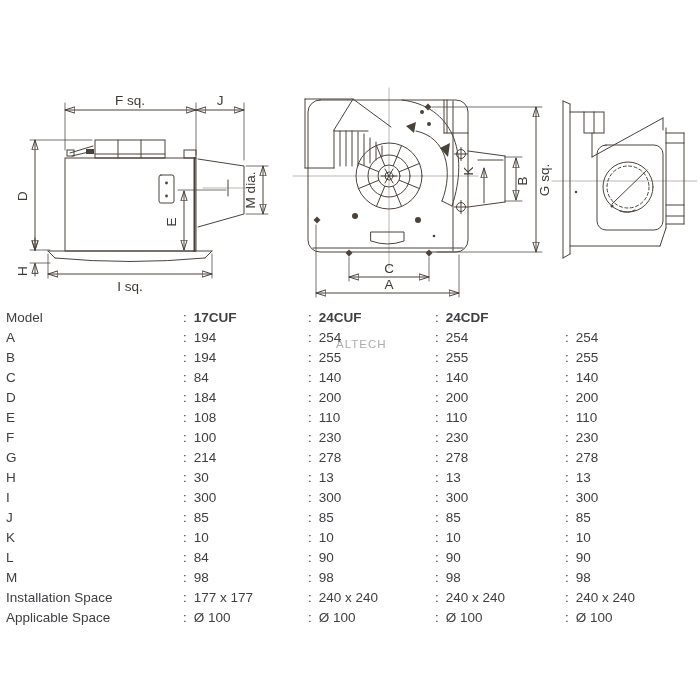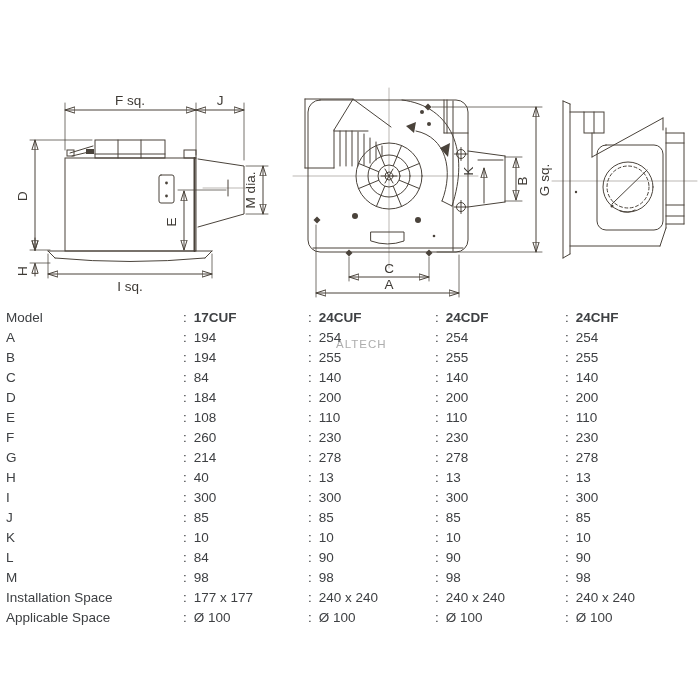--- a/index.html
+++ b/index.html
@@ -224,21 +224,20 @@
   </svg>
 
   <div class="watermark">ALTECH</div>
 
   <div class="spec-table">
     <div class="tr model">
       <span class="tl">Model</span>
       <span class="td"><i>:</i><span class="v">17CUF</span></span>
       <span class="td"><i>:</i><span class="v">24CUF</span></span>
       <span class="td"><i>:</i><span class="v">24CDF</span></span>
-      <span class="td"><i>:</i><span class="v">24CHF</span></span>
     </div>
     <div class="tr">
       <span class="tl">A</span>
       <span class="td"><i>:</i><span class="v">194</span></span>
       <span class="td"><i>:</i><span class="v">254</span></span>
       <span class="td"><i>:</i><span class="v">254</span></span>
       <span class="td"><i>:</i><span class="v">254</span></span>
     </div>
     <div class="tr">
       <span class="tl">B</span>
@@ -263,35 +262,35 @@
     </div>
     <div class="tr">
       <span class="tl">E</span>
       <span class="td"><i>:</i><span class="v">108</span></span>
       <span class="td"><i>:</i><span class="v">110</span></span>
       <span class="td"><i>:</i><span class="v">110</span></span>
       <span class="td"><i>:</i><span class="v">110</span></span>
     </div>
     <div class="tr">
       <span class="tl">F</span>
-      <span class="td"><i>:</i><span class="v">260</span></span>
+      <span class="td"><i>:</i><span class="v">100</span></span>
       <span class="td"><i>:</i><span class="v">230</span></span>
       <span class="td"><i>:</i><span class="v">230</span></span>
       <span class="td"><i>:</i><span class="v">230</span></span>
     </div>
     <div class="tr">
       <span class="tl">G</span>
       <span class="td"><i>:</i><span class="v">214</span></span>
       <span class="td"><i>:</i><span class="v">278</span></span>
       <span class="td"><i>:</i><span class="v">278</span></span>
       <span class="td"><i>:</i><span class="v">278</span></span>
     </div>
     <div class="tr">
       <span class="tl">H</span>
-      <span class="td"><i>:</i><span class="v">40</span></span>
+      <span class="td"><i>:</i><span class="v">30</span></span>
       <span class="td"><i>:</i><span class="v">13</span></span>
       <span class="td"><i>:</i><span class="v">13</span></span>
       <span class="td"><i>:</i><span class="v">13</span></span>
     </div>
     <div class="tr">
       <span class="tl">I</span>
       <span class="td"><i>:</i><span class="v">300</span></span>
       <span class="td"><i>:</i><span class="v">300</span></span>
       <span class="td"><i>:</i><span class="v">300</span></span>
       <span class="td"><i>:</i><span class="v">300</span></span>

